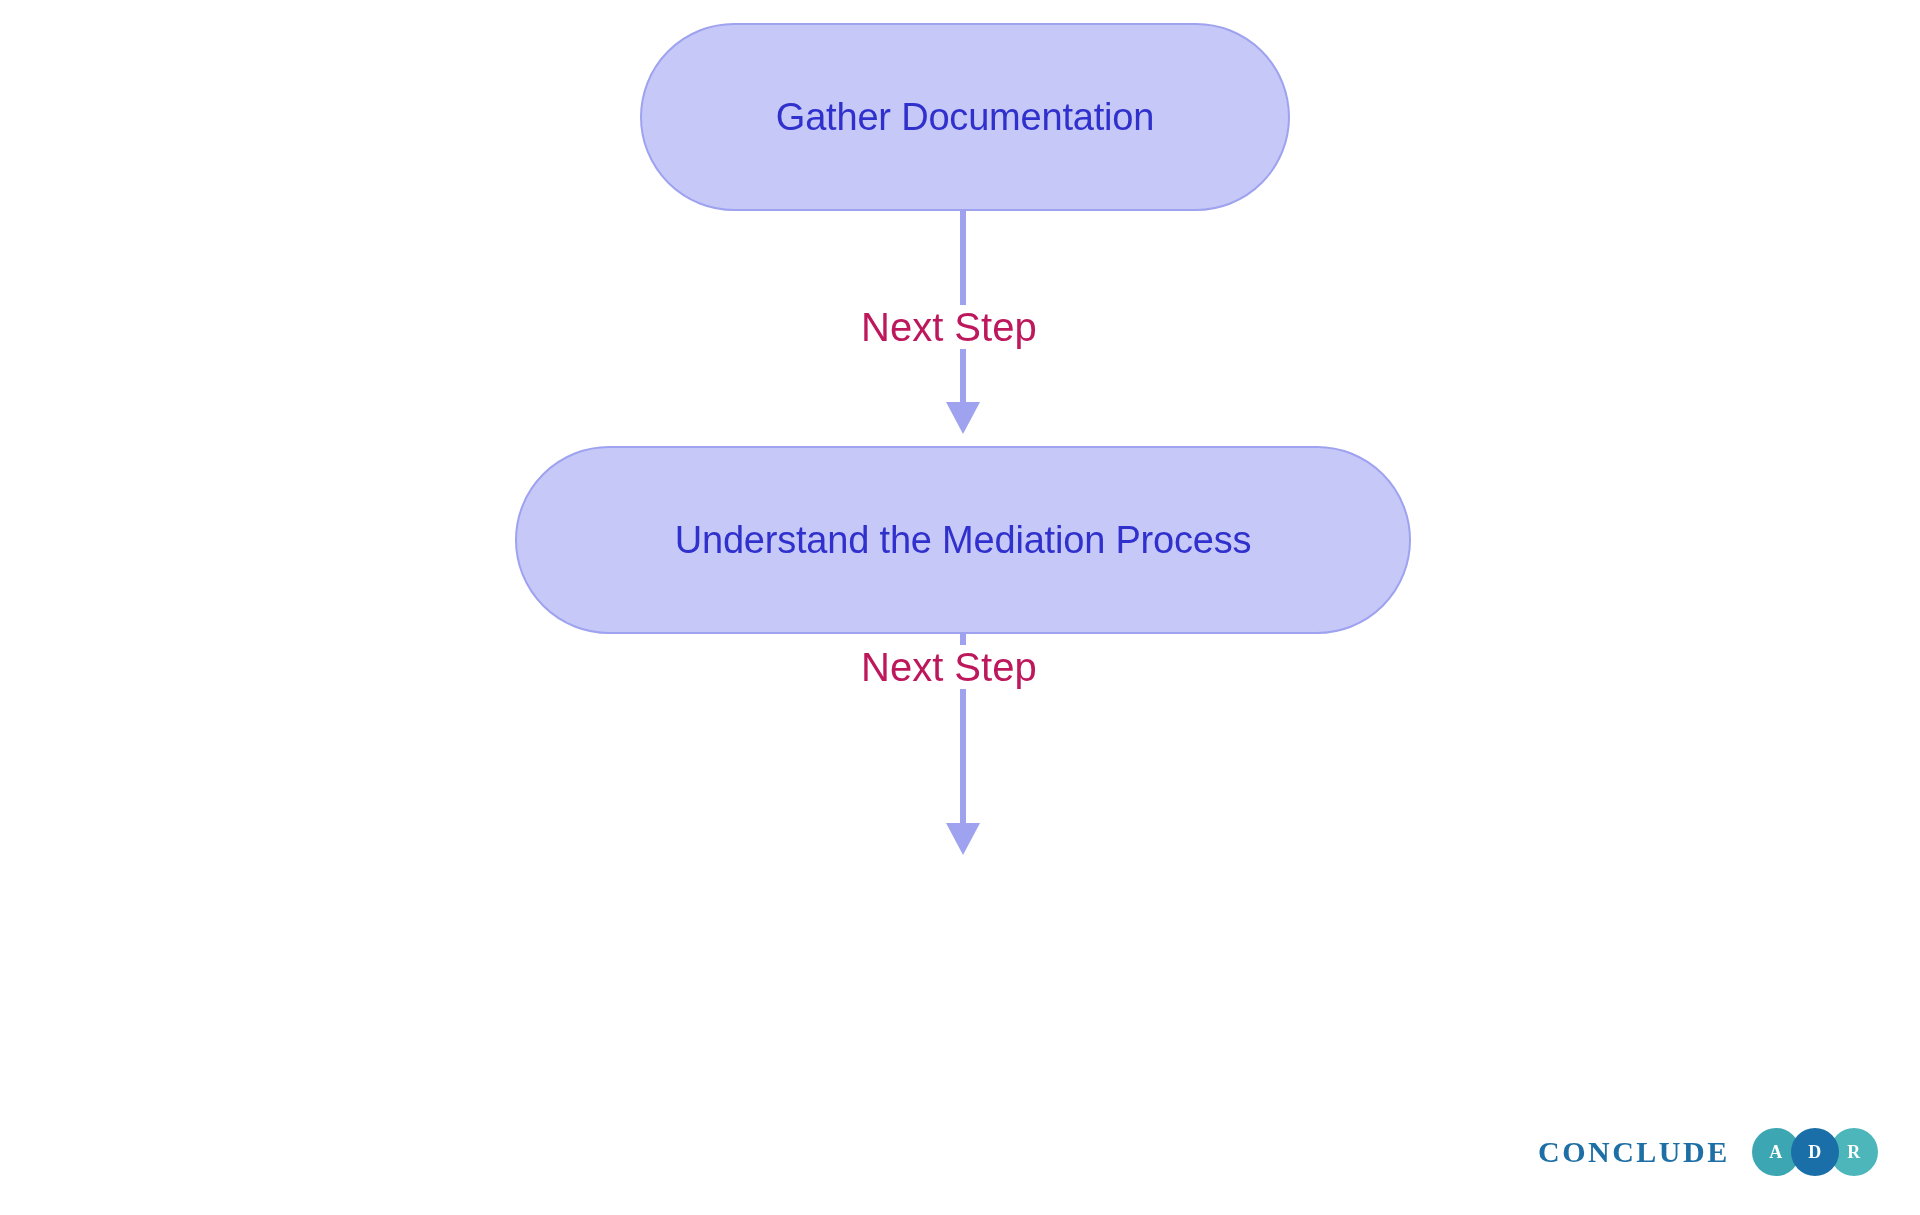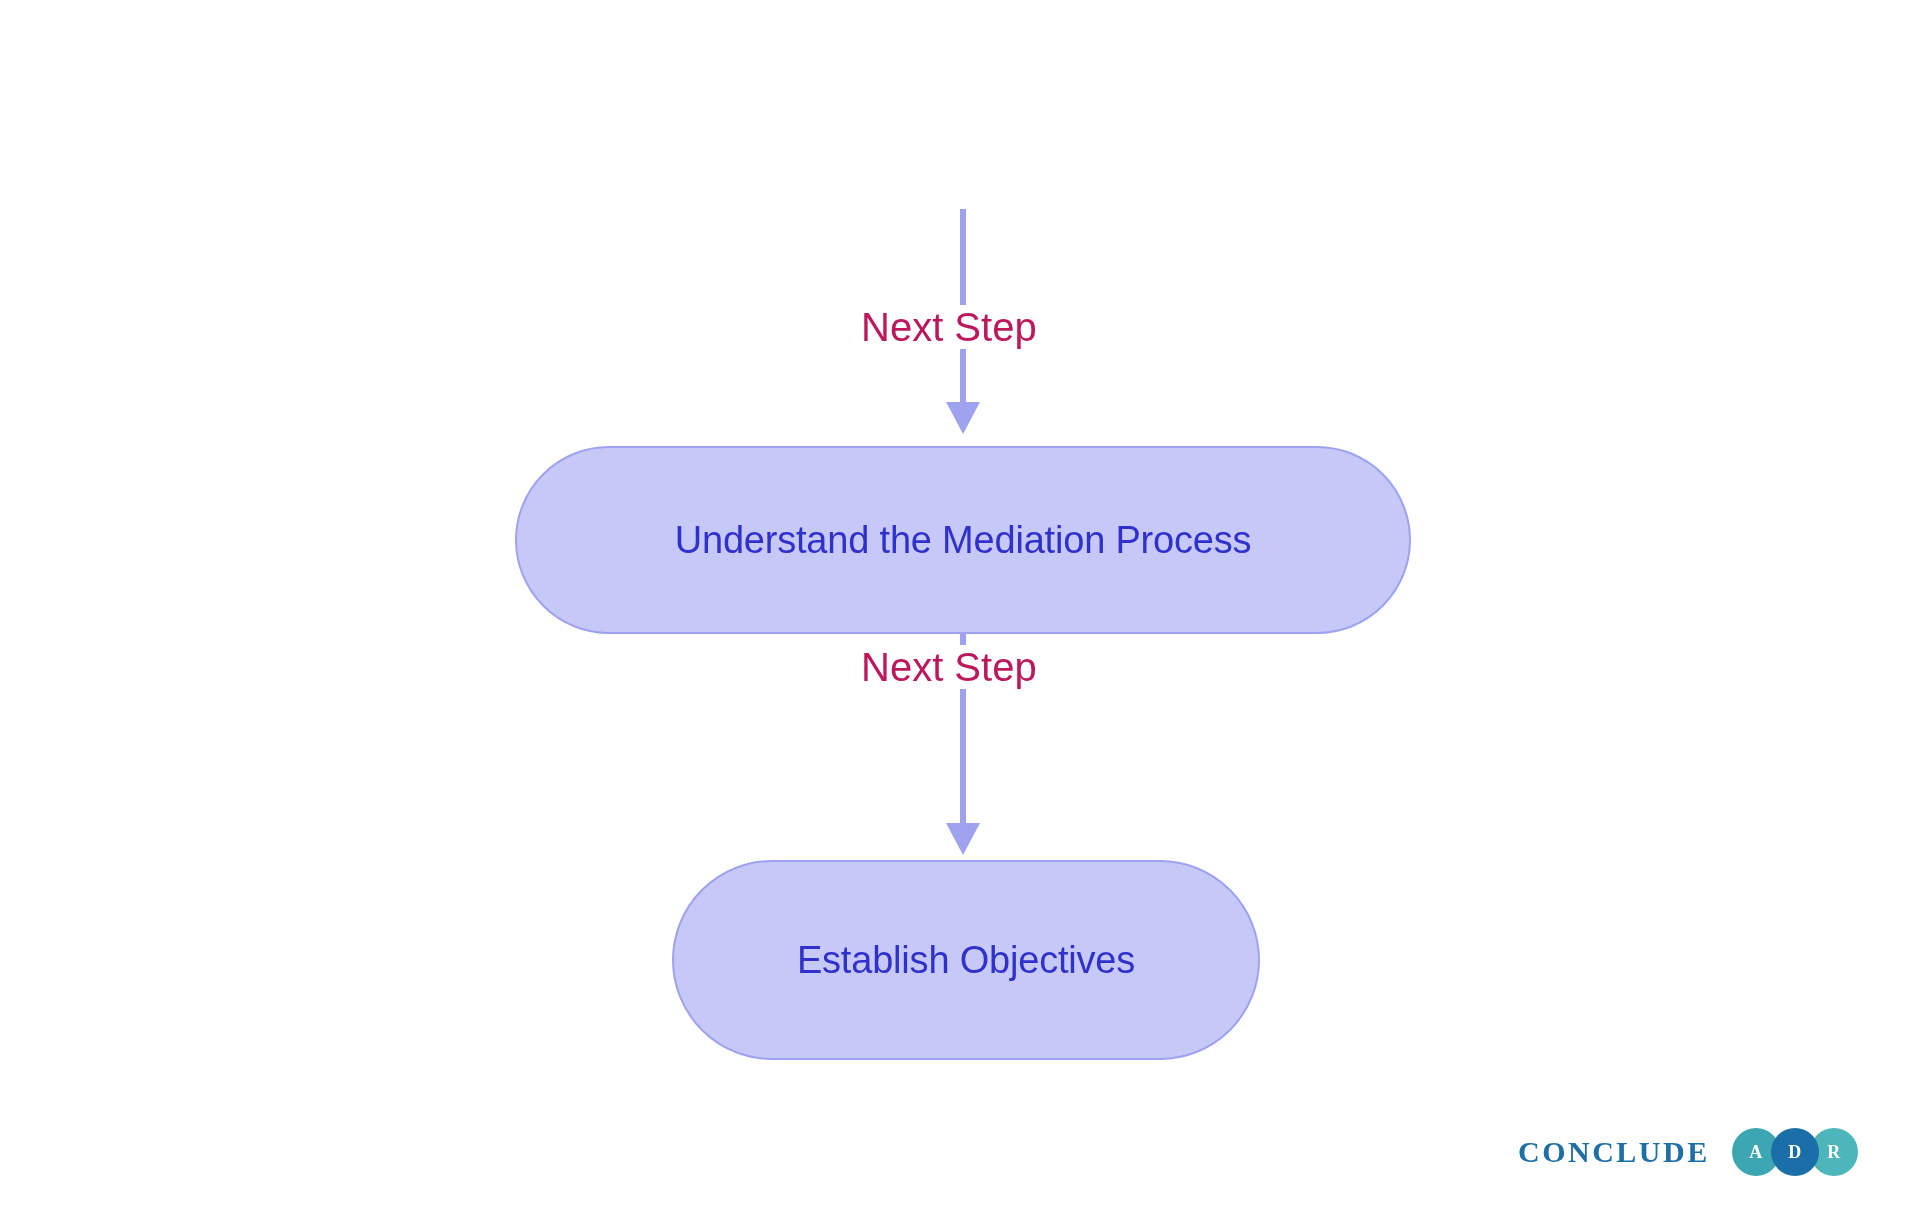--- a/index.html
+++ b/index.html
@@ -101,20 +101,21 @@
     gap: 22px;
     z-index: 4;
   }
   #brand-wordmark {
     font-family: "Liberation Serif", serif;
     font-weight: 700;
     font-size: 30px;
     letter-spacing: 2.5px;
     color: #1d6fa5;
     line-height: 1;
+    margin-left: 20px;
   }
   .brand-circles {
     position: relative;
     width: 126px;
     height: 48px;
   }
   .brand-circle {
     position: absolute;
     top: 0;
     width: 48px;
@@ -131,40 +132,40 @@
   }
   #brand-circle-a { left: 0px;  background: #3ca6b2; z-index: 1; }
   #brand-circle-d { left: 39px; background: #1b6fa8; z-index: 3; }
   #brand-circle-r { left: 78px; background: #4cb6bb; z-index: 2; }
 </style>
 </head>
 <body>
 
 <div id="flow-canvas">
 
+  <div class="node" id="node-gather">
+    <span class="node-label">Gather Documentation</span>
+  </div>
 
   <div class="edge">
     <div class="edge-line" id="edge-1-line"></div>
     <div class="edge-arrowhead" id="edge-1-arrow"></div>
   </div>
   <div class="edge-label" id="edge-1-label">Next Step</div>
 
   <div class="node" id="node-understand">
     <span class="node-label">Understand the Mediation Process</span>
   </div>
 
   <div class="edge">
     <div class="edge-line" id="edge-2-line"></div>
     <div class="edge-arrowhead" id="edge-2-arrow"></div>
   </div>
   <div class="edge-label" id="edge-2-label">Next Step</div>
 
-  <div class="node" id="node-establish">
-    <span class="node-label">Establish Objectives</span>
-  </div>
 
 </div>
 
 <div id="brand-logo">
   <div id="brand-wordmark">CONCLUDE</div>
   <div class="brand-circles">
     <div class="brand-circle" id="brand-circle-a">A</div>
     <div class="brand-circle" id="brand-circle-d">D</div>
     <div class="brand-circle" id="brand-circle-r">R</div>
   </div>

